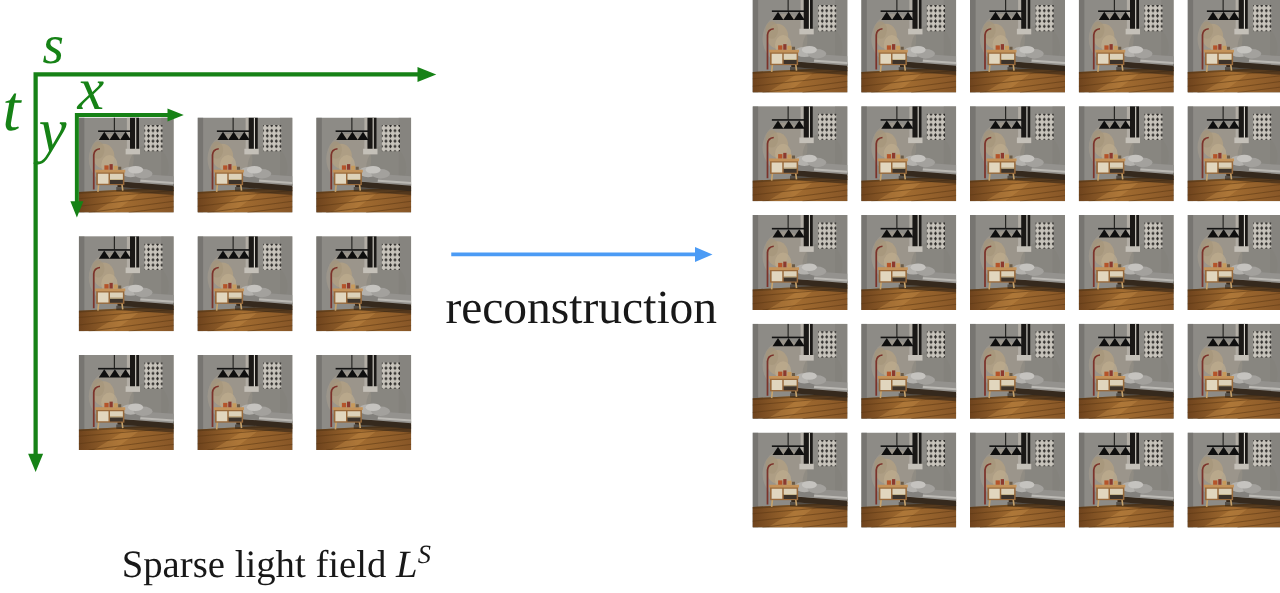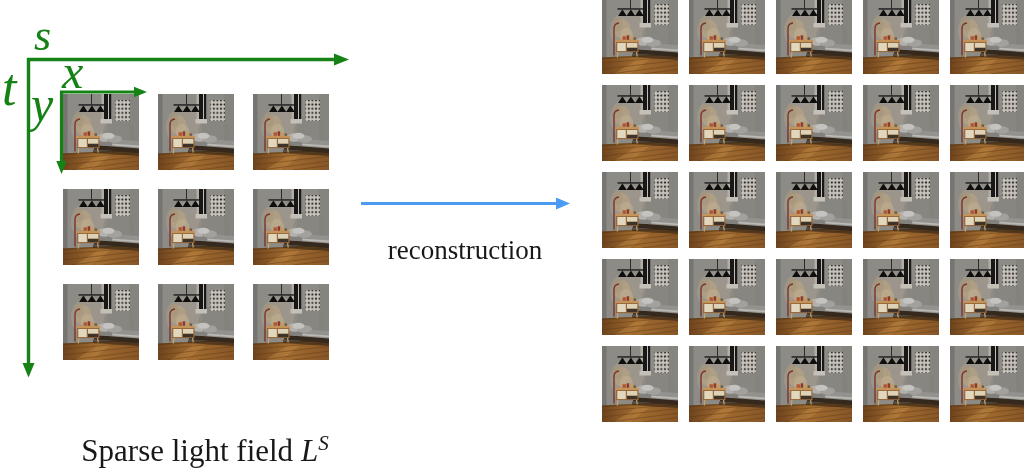--- a/index.html
+++ b/index.html
@@ -27,28 +27,28 @@
   .axis-label { position:absolute; z-index:6; color:var(--axis-green,#168216);
                 font-style:italic; line-height:1; }
   .axis-label.s { left:34px; top:14px; font-size:44px; }
   .axis-label.t { left:2px;  top:62px; font-size:52px; }
   .axis-label.x { left:62px; top:48px; font-size:48px; }
   .axis-label.y { left:31px; top:79px; font-size:50px; }
 
   
   .caption { position:absolute; top:431px; text-align:center; color:#181818;
              font-size:31px; line-height:1.15; white-space:nowrap; }
-  .caption.sparse { left:40px;  width:330px; }
+  .caption.sparse { left:56px;  width:330px; }
   .caption.dense  { left:655px; width:335px; }
   .caption i { font-style:italic; }
   .caption sup { font-size:0.68em; font-style:italic; }
 
   
-  .recon-label { position:absolute; left:340px; top:236px; width:250px;
-                 text-align:center; font-size:27px; color:#181818; line-height:1.1; }
+  .recon-label { position:absolute; left:340px; top:226px; width:250px;
+                 text-align:center; font-size:38px; color:#181818; line-height:1.1; }
 </style>
 </head>
 <body>
 
 <svg width="0" height="0" style="position:absolute" aria-hidden="true">
   <defs>
     <linearGradient id="lf-floor" x1="0" y1="0" x2="1" y2="0">
       <stop offset="0" stop-color="#6e431d"></stop>
       <stop offset="0.45" stop-color="#a26c30"></stop>
       <stop offset="1" stop-color="#875627"></stop>

